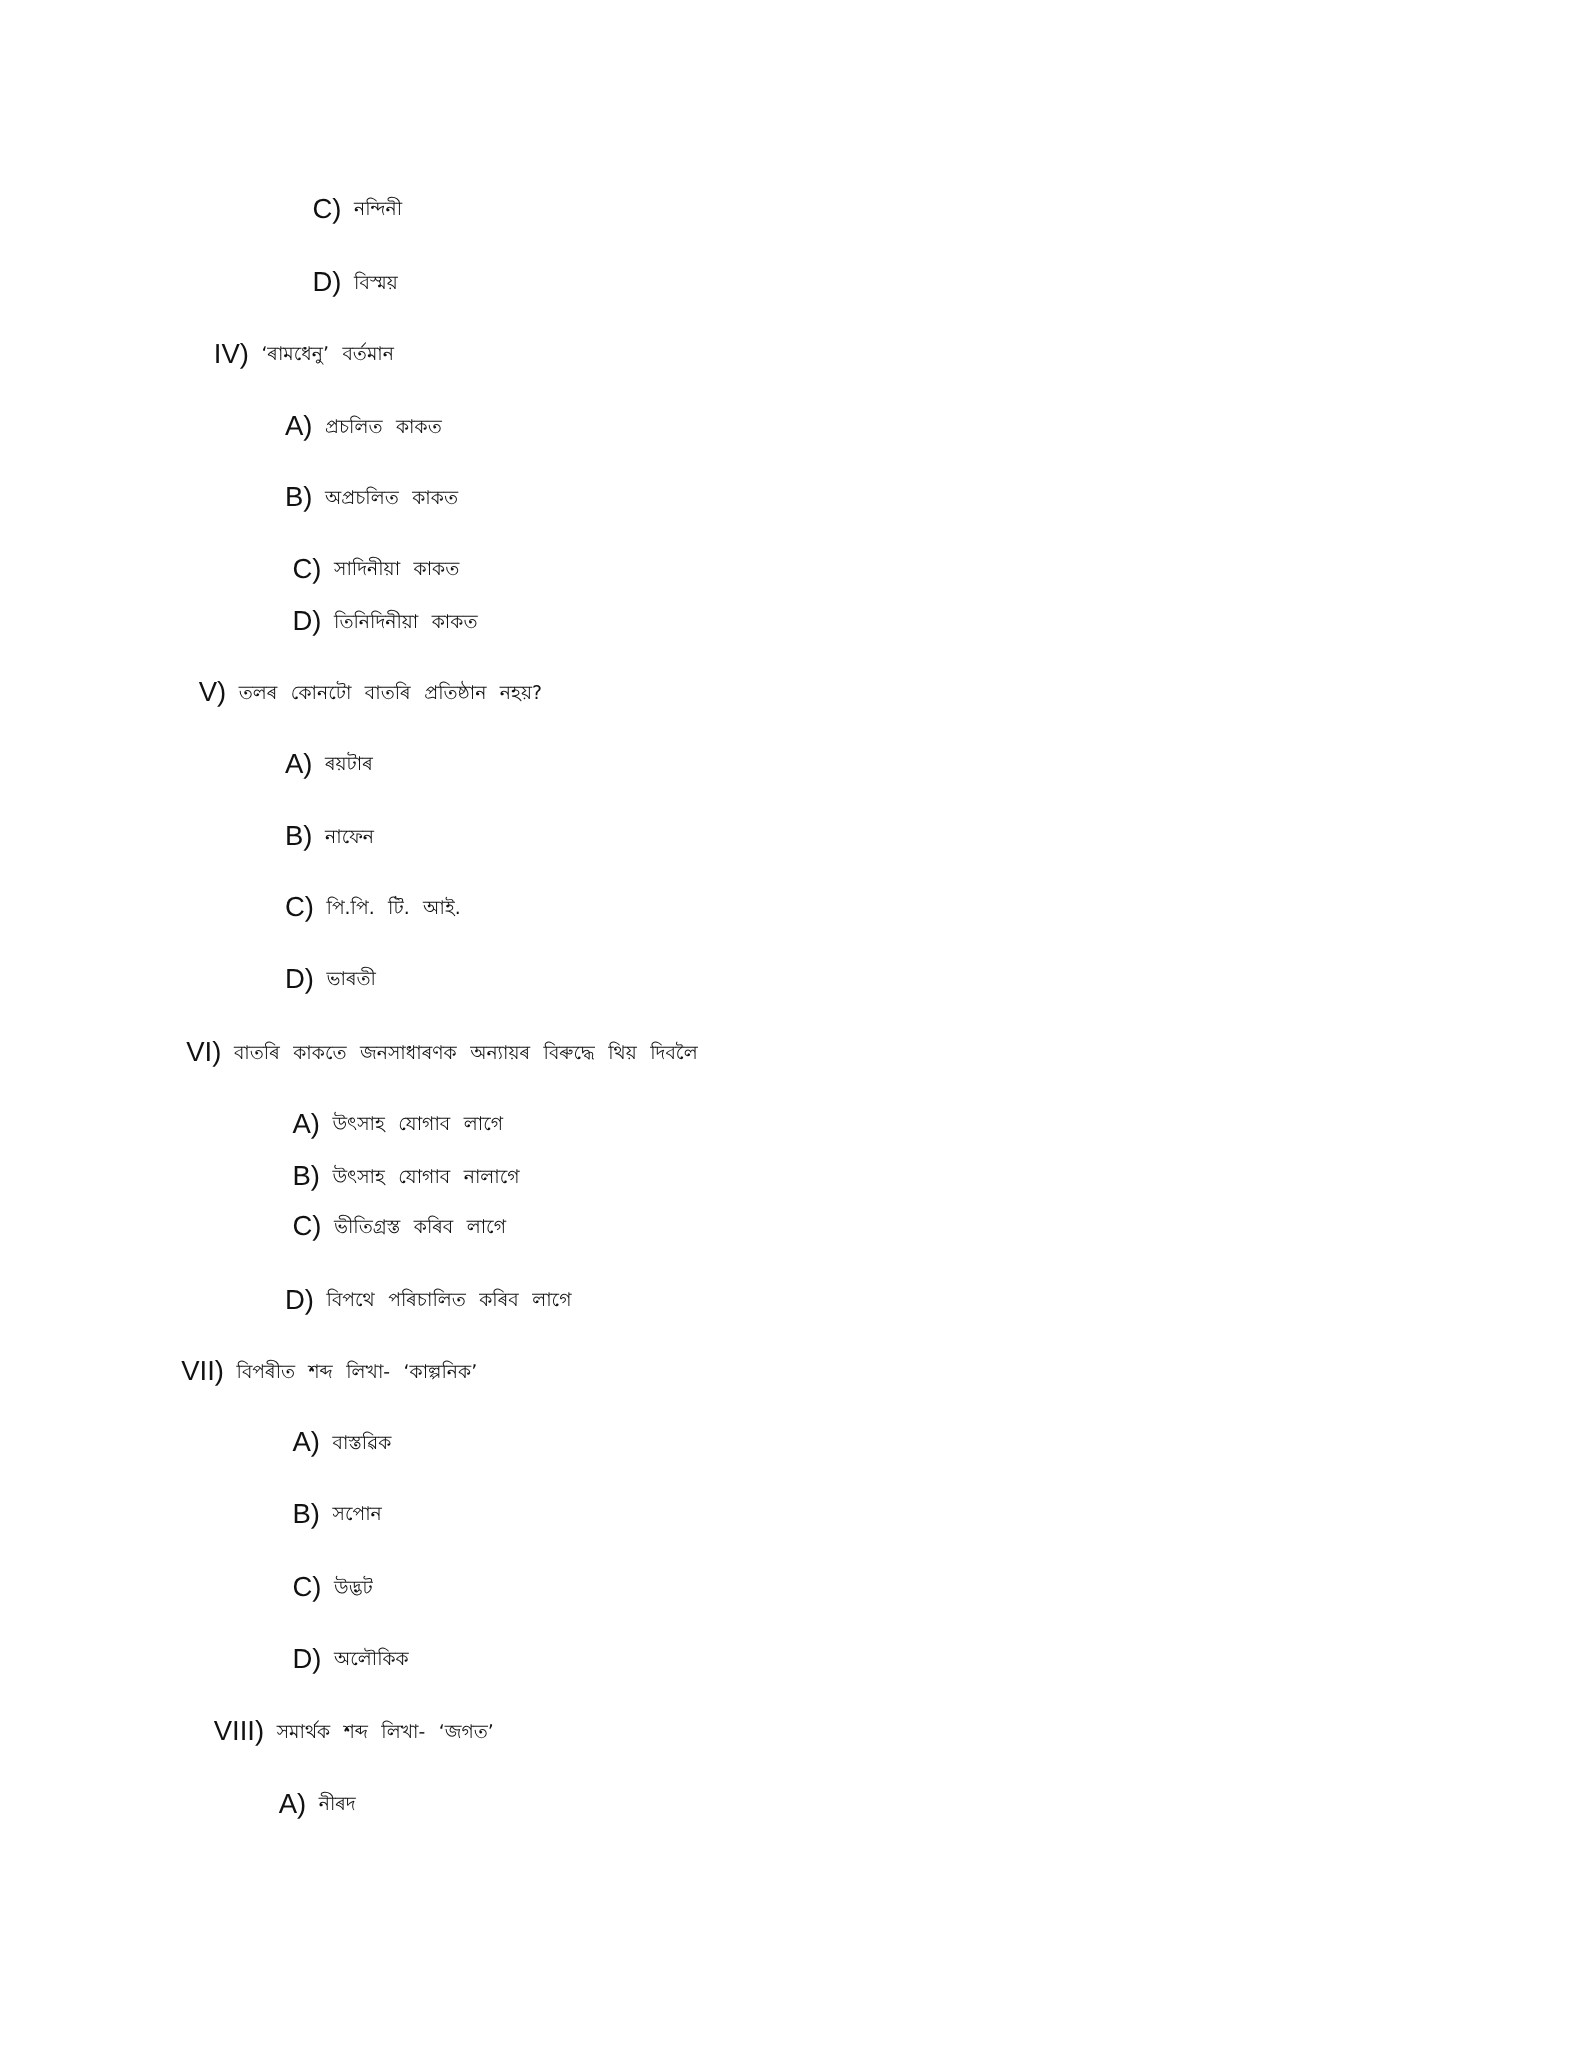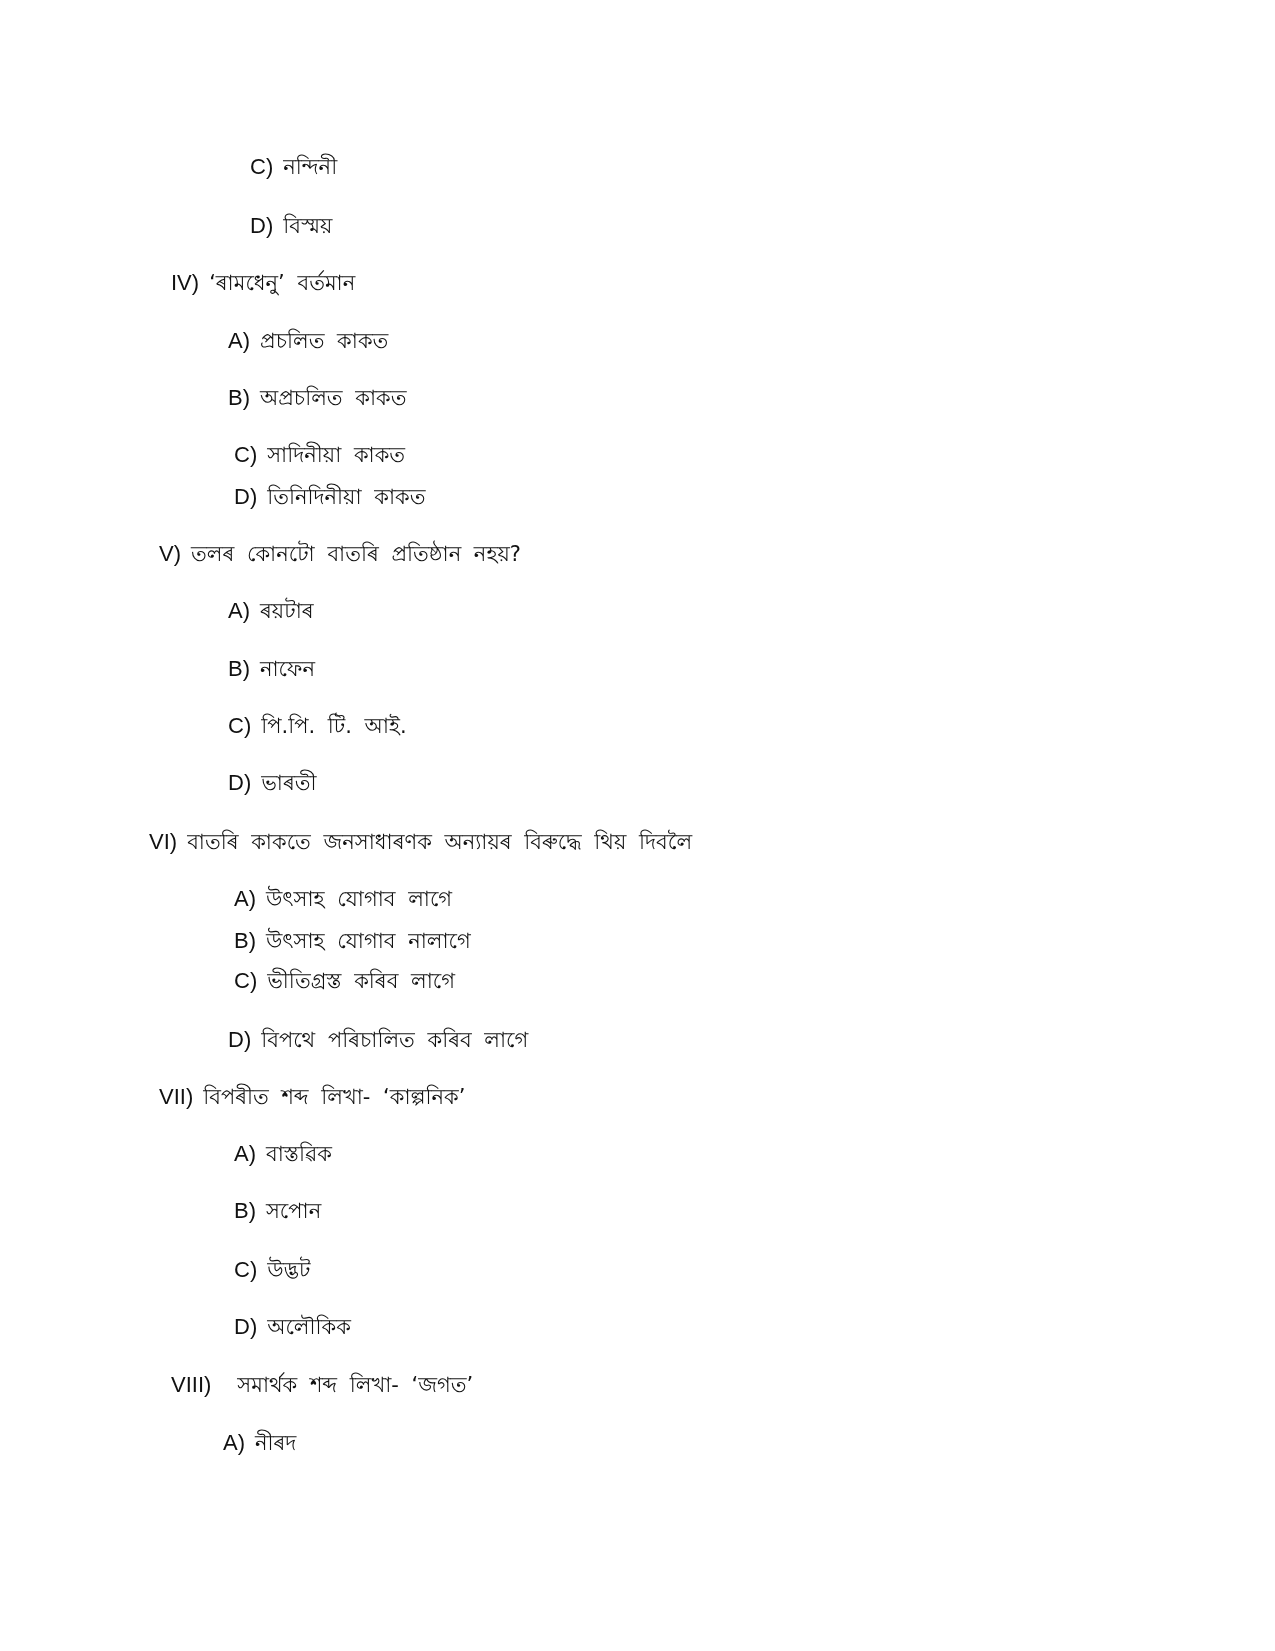--- a/index.html
+++ b/index.html
@@ -23,21 +23,21 @@
       white-space: nowrap;
       display: flex;
       align-items: center;
     }
     .label {
       font-family: "Liberation Sans", sans-serif;
       margin-right: 10px;
     }
     .text {
       font-family: "DejaVu Sans", sans-serif;
-      font-size: 21px;
+      font-size: 15px;
       word-spacing: 6px;
     }
   </style>
 </head>
 <body>
 
 <div>
 
   <div class="line" style="left:250px; top:152px;">
     <span class="label">C)</span>
@@ -104,42 +104,42 @@
   </div>
   <div class="line" style="left:234px; top:966px;">
     <span class="label">C)</span>
     <span class="text">ভীতিগ্ৰস্ত কৰিব লাগে</span>
   </div>
   <div class="line" style="left:228px; top:1025px;">
     <span class="label">D)</span>
     <span class="text">বিপথে পৰিচালিত কৰিব লাগে</span>
   </div>
 
-  <div class="line" style="left:159px; top:1082px;">
+  <div class="line" style="left:145px; top:1082px;">
     <span class="label">VII)</span>
     <span class="text">বিপৰীত শব্দ লিখা- ‘কাল্পনিক’</span>
   </div>
   <div class="line" style="left:234px; top:1139px;">
     <span class="label">A)</span>
     <span class="text">বাস্তৱিক</span>
   </div>
   <div class="line" style="left:234px; top:1196px;">
     <span class="label">B)</span>
     <span class="text">সপোন</span>
   </div>
   <div class="line" style="left:234px; top:1255px;">
     <span class="label">C)</span>
     <span class="text">উদ্ভট</span>
   </div>
   <div class="line" style="left:234px; top:1312px;">
     <span class="label">D)</span>
     <span class="text">অলৌকিক</span>
   </div>
 
-  <div class="line" style="left:171px; top:1370px;gap:16px;">
+  <div class="line" style="left:171px; top:1370px;">
     <span class="label">VIII)</span>
     <span class="text">সমাৰ্থক শব্দ লিখা- ‘জগত’</span>
   </div>
   <div class="line" style="left:223px; top:1428px;">
     <span class="label">A)</span>
     <span class="text">নীৰদ</span>
   </div>
 
 </div>
 

